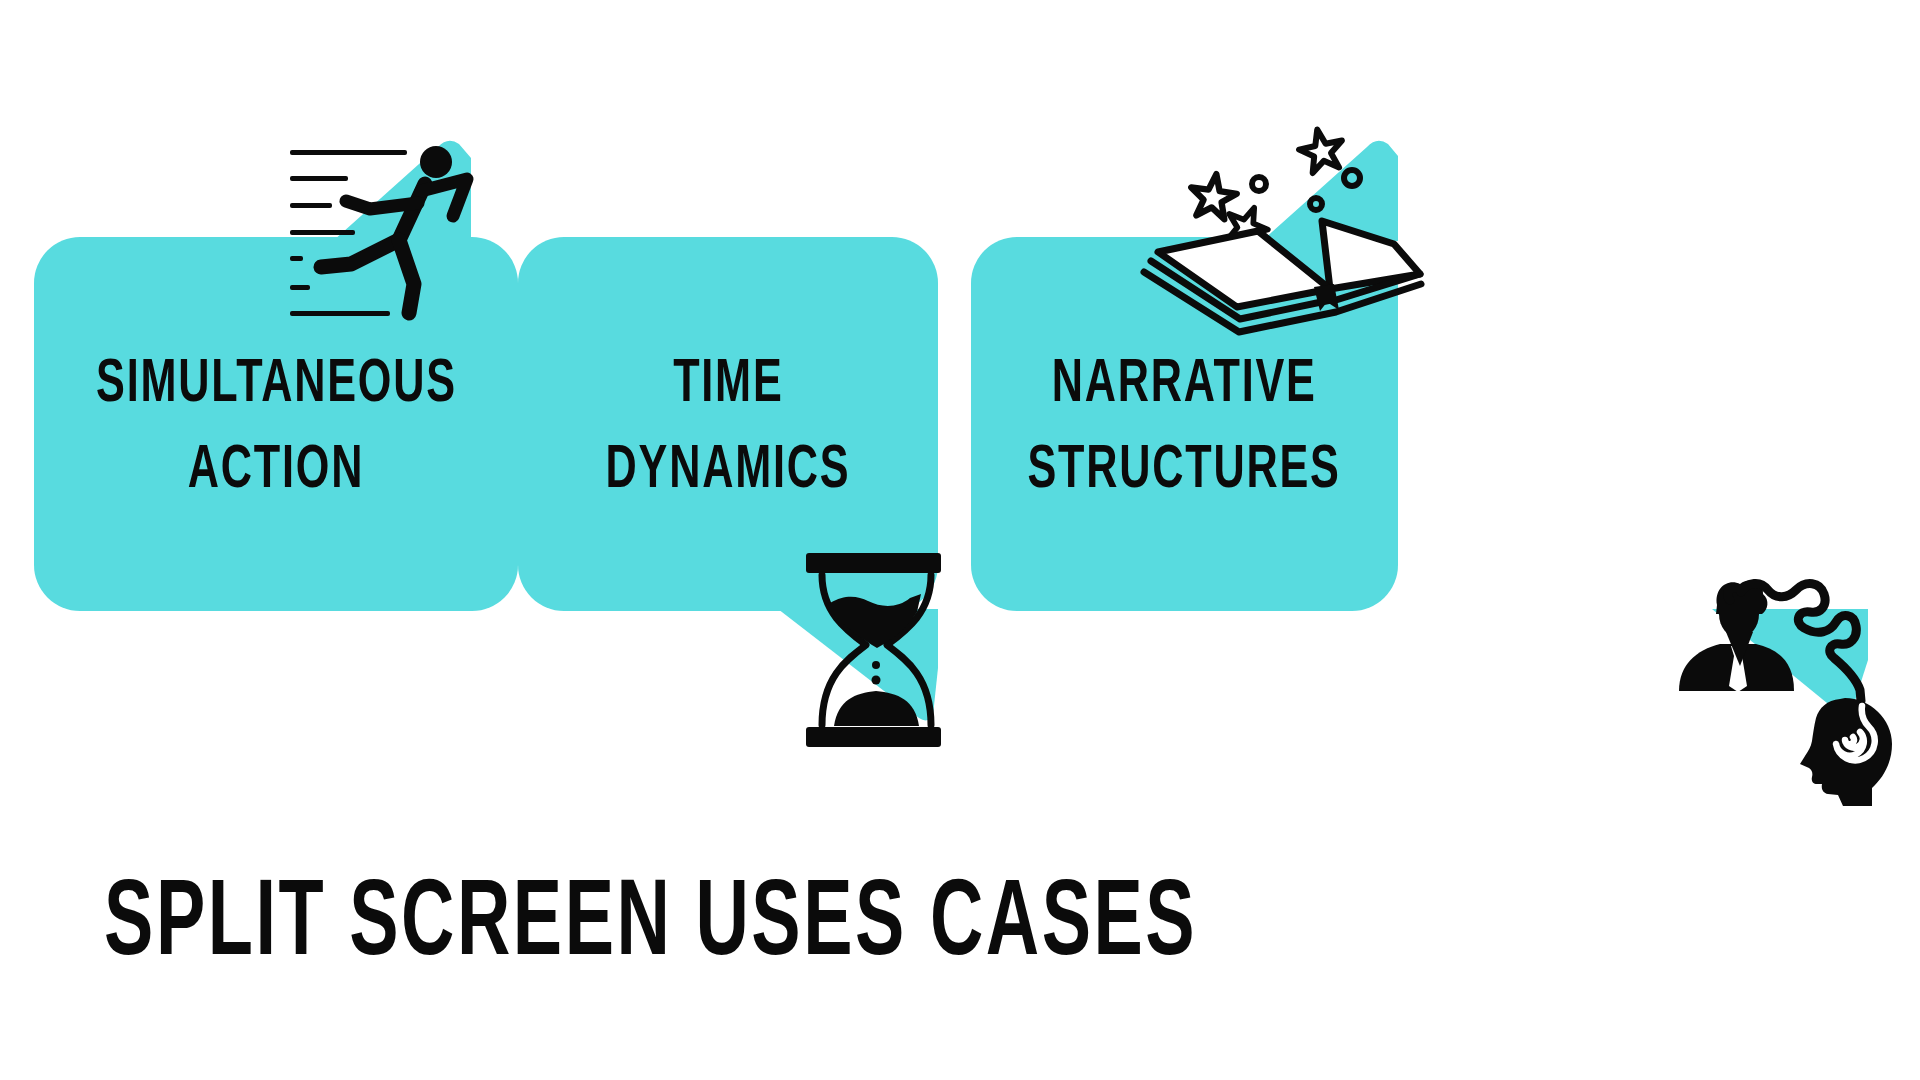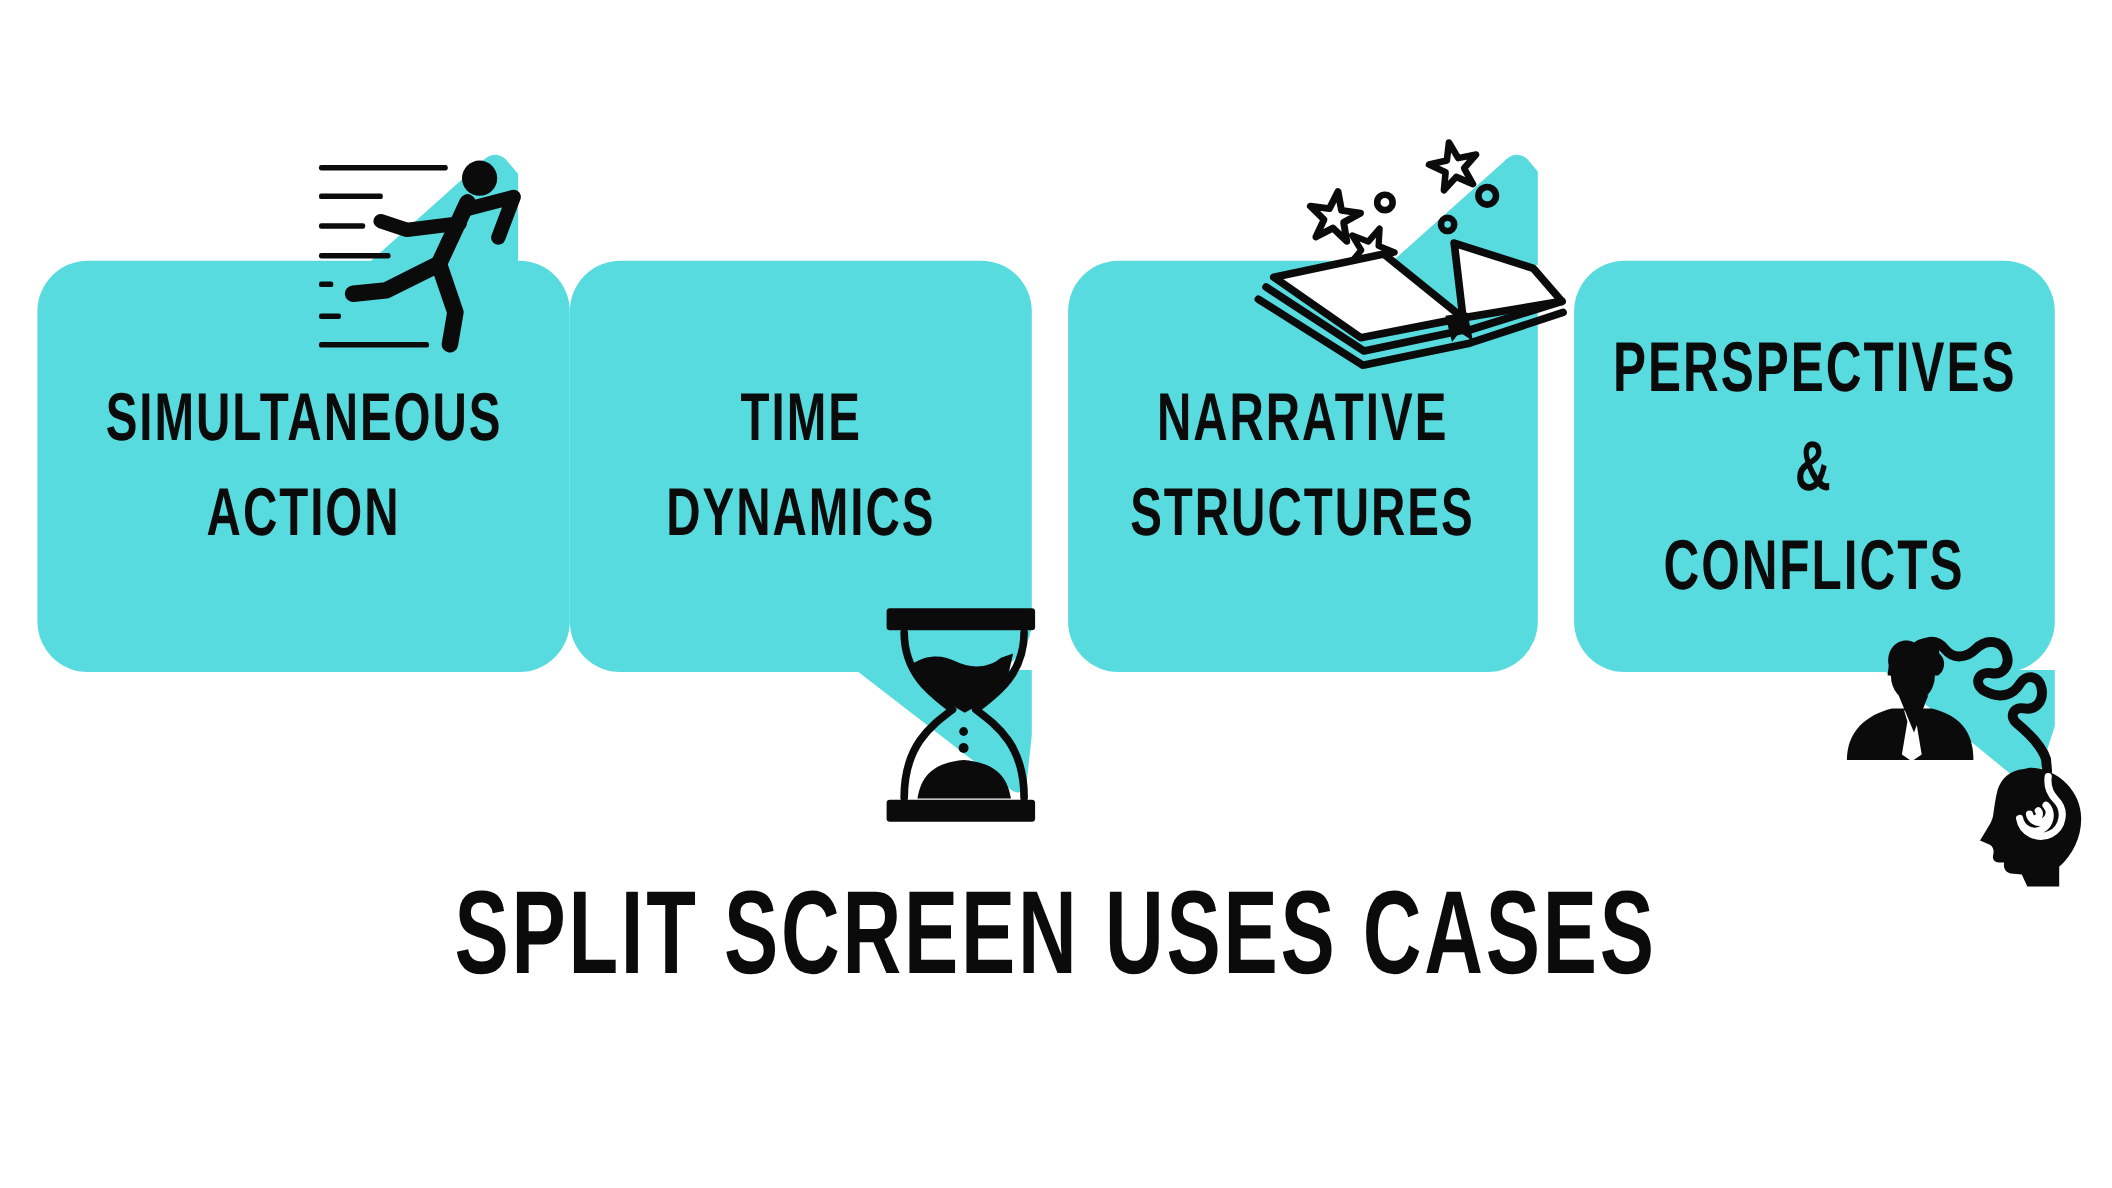--- a/index.html
+++ b/index.html
@@ -29,22 +29,21 @@
   .card-4 .card-line{line-height:90px; font-size:50px;}
   .decor{
     position:absolute; left:0; top:0; width:1920px; height:1080px;
     z-index:2; pointer-events:none;
   }
   .teal{fill:var(--accent,#58DBDF);}
   .ink{fill:var(--ink,#0b0b0b);}
   .ink-stroke{stroke:var(--ink,#0b0b0b); fill:none;}
   .white-fill{fill:#ffffff;}
   .title{
-    position:absolute; left:0; right:0; top:798px; z-index:3;
-    text-align:center;
+    position:absolute; left:0; right:0; top:867px; z-index:3;
   }
   .title-text{
     display:inline-block; white-space:nowrap;
     color:var(--ink,#0b0b0b);
     font-weight:bold; font-size:88px; letter-spacing:3px; line-height:100px;
     transform:scale(0.84,1.22); transform-origin:center;
   }
 </style>
 </head>
 <body>
@@ -55,25 +54,20 @@
     <span class="card-line">SIMULTANEOUS</span>
     <span class="card-line">ACTION</span>
   </div>
   <div class="card card-2">
     <span class="card-line">TIME</span>
     <span class="card-line">DYNAMICS</span>
   </div>
   <div class="card card-3">
     <span class="card-line">NARRATIVE</span>
     <span class="card-line">STRUCTURES</span>
-  </div>
-  <div class="card card-4">
-    <span class="card-line">PERSPECTIVES</span>
-    <span class="card-line">&amp;</span>
-    <span class="card-line">CONFLICTS</span>
   </div>
 
   <svg class="decor" viewBox="0 0 1920 1080" stroke-linecap="round" stroke-linejoin="round">
 
     <g>
       <path class="teal" d="M333 241 L438 147 Q448 136 459 144 L471 158 L471 241 Z"></path>
       <path class="teal" d="M778 609 L919 718 Q928 724 933 715 L938 668 L938 609 Z"></path>
       <path class="teal" d="M1262 241 L1367 147 Q1377 136 1388 144 L1398 156 L1398 241 Z"></path>
       <path class="teal" d="M1712 609 L1838 712 Q1847 718 1852 710 L1868 660 L1868 609 Z"></path>
     </g>

